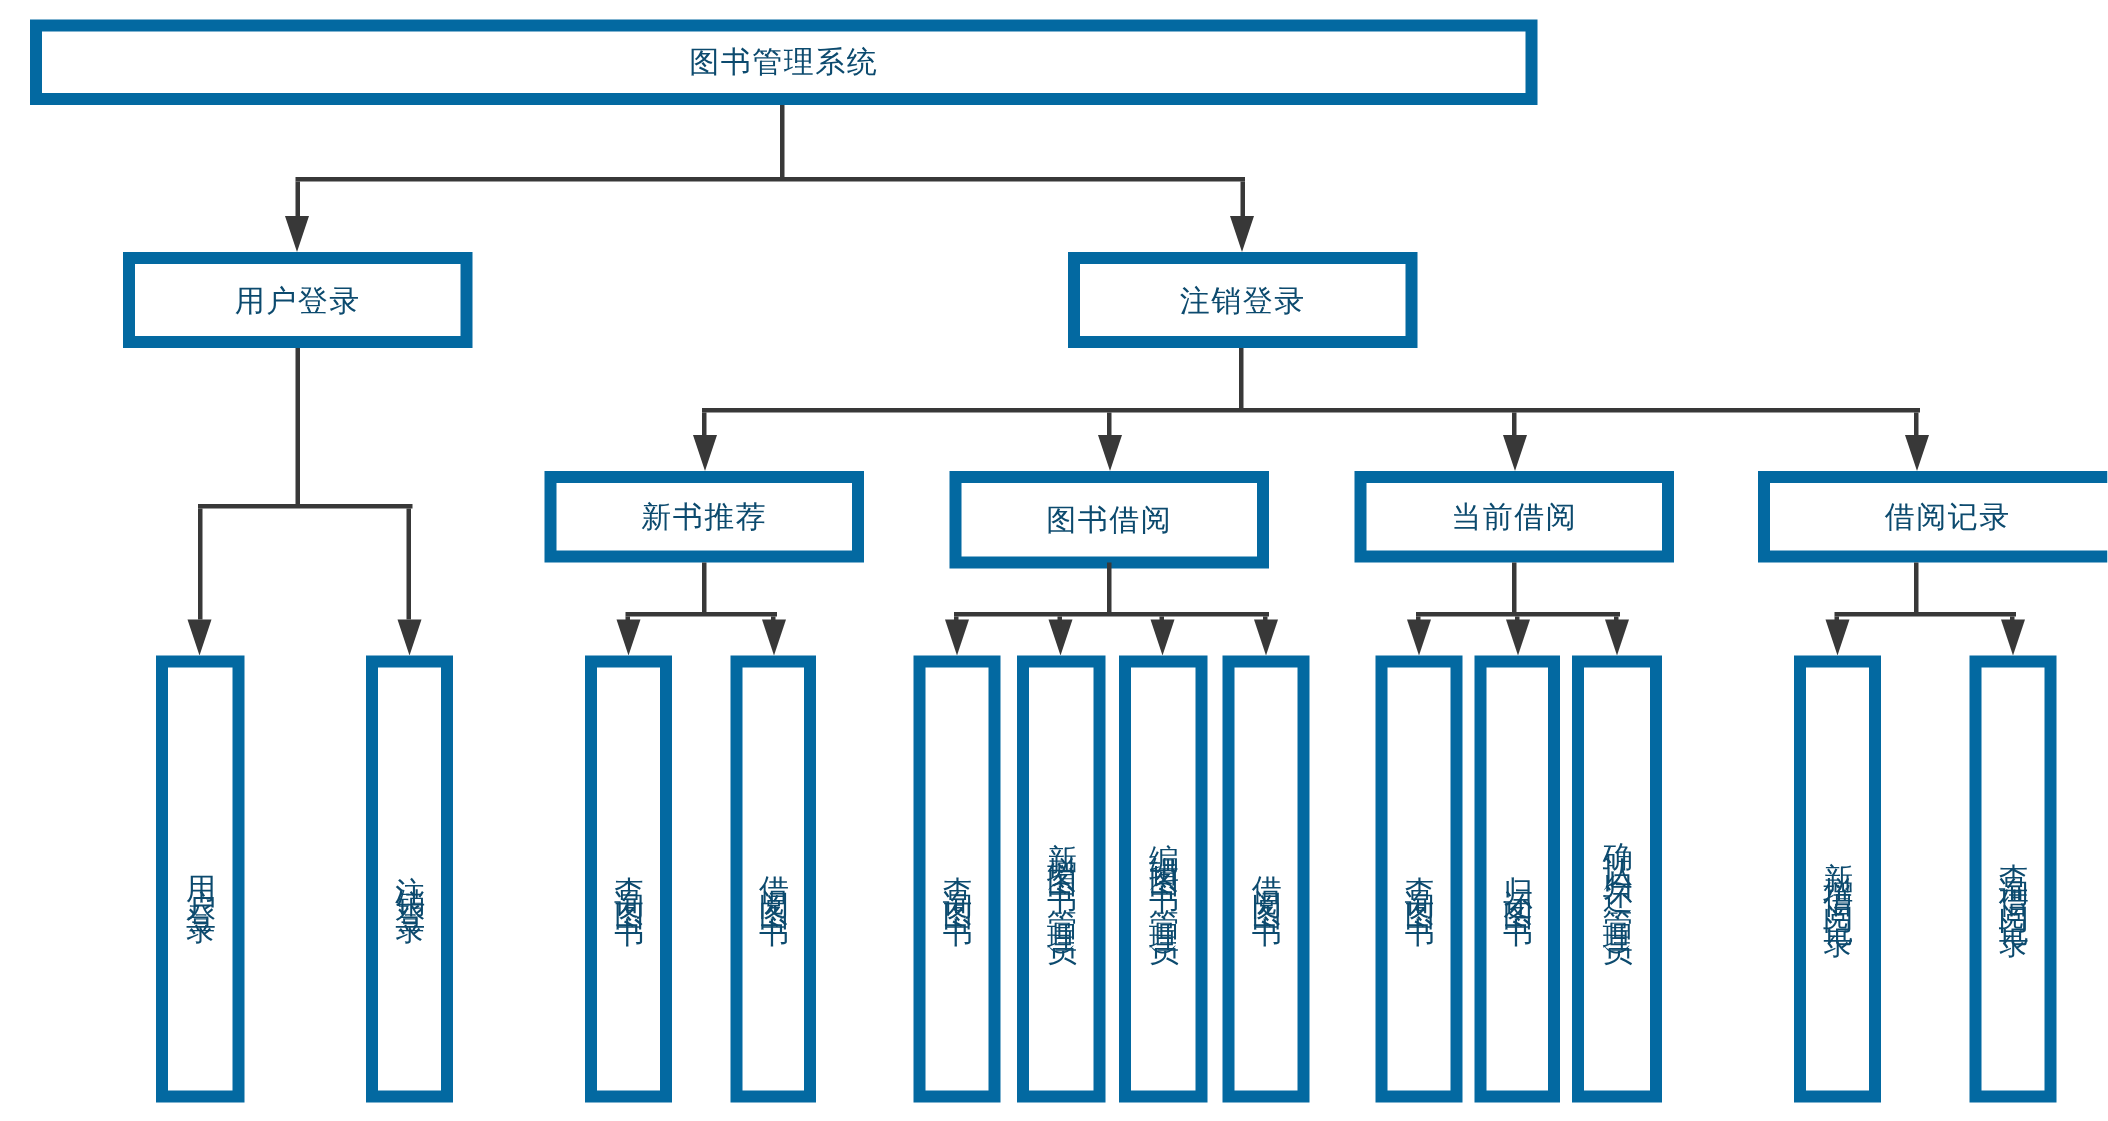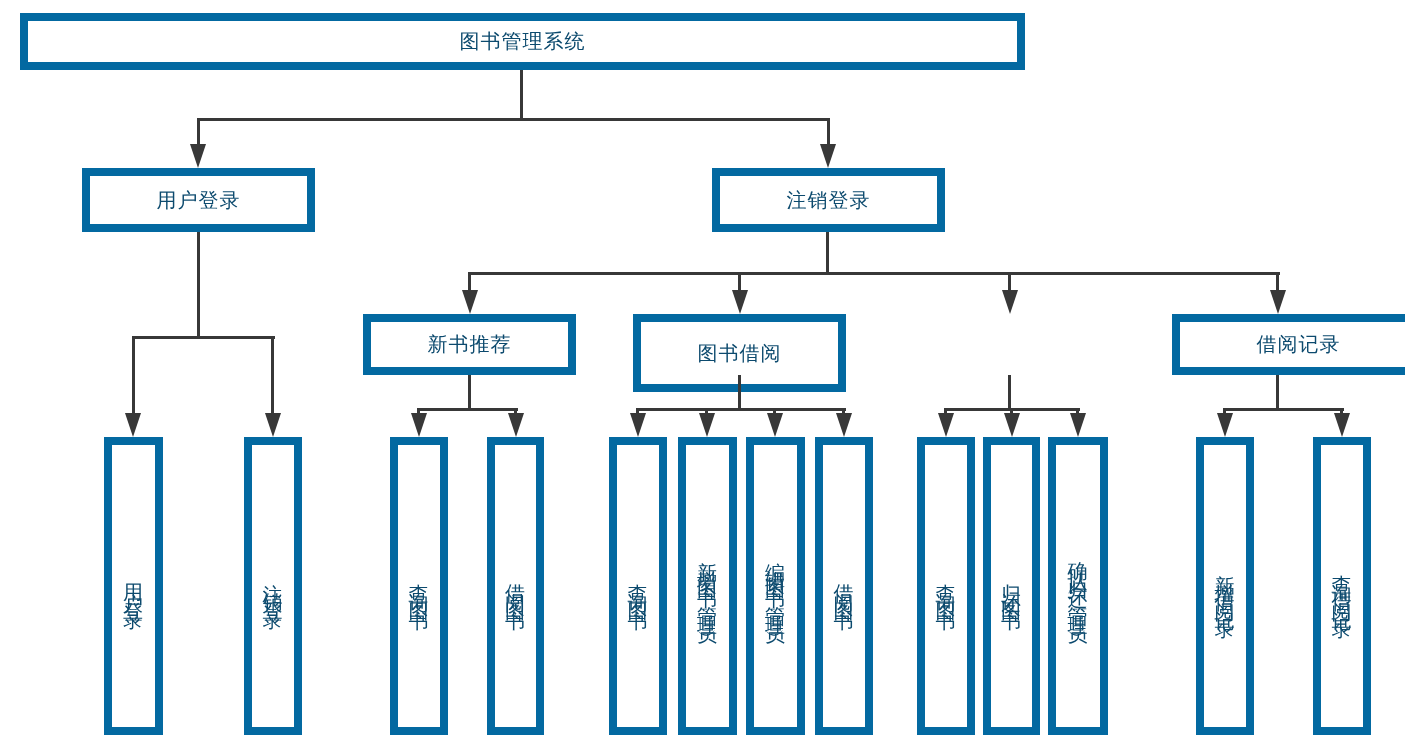--- a/index.html
+++ b/index.html
@@ -83,22 +83,25 @@
   <div class="vline" style="left:738px;top:275px;height:16px"></div>
   <div class="arrow" style="left:732px;top:290px"></div>
   <div class="vline" style="left:1008px;top:275px;height:16px"></div>
   <div class="arrow" style="left:1002px;top:290px"></div>
   <div class="vline" style="left:1276px;top:275px;height:16px"></div>
   <div class="arrow" style="left:1270px;top:290px"></div>
 
   <div class="box" style="left:363px;top:314px;width:213px;height:61px">
     <span>新书推荐</span>
   </div>
-  <div class="box" style="left:633px;top:314px;width:213px;height:78px">
+  <div class="box" style="left:633px;top:314px;width:213px;height:65px">
     <span>图书借阅</span>
+  </div>
+  <div class="box" style="left:903px;top:314px;width:213px;height:61px">
+    <span>当前借阅</span>
   </div>
   <div class="box" style="left:1172px;top:314px;width:253px;height:61px">
     <span>借阅记录</span>
   </div>
 
   <div class="vline" style="left:468px;top:375px;height:33px"></div>
   <div class="hline" style="left:417px;top:408px;width:101px"></div>
   <div class="vline" style="left:417px;top:411px;height:6px"></div>
   <div class="arrow" style="left:411px;top:413px"></div>
   <div class="vline" style="left:514px;top:411px;height:6px"></div>

